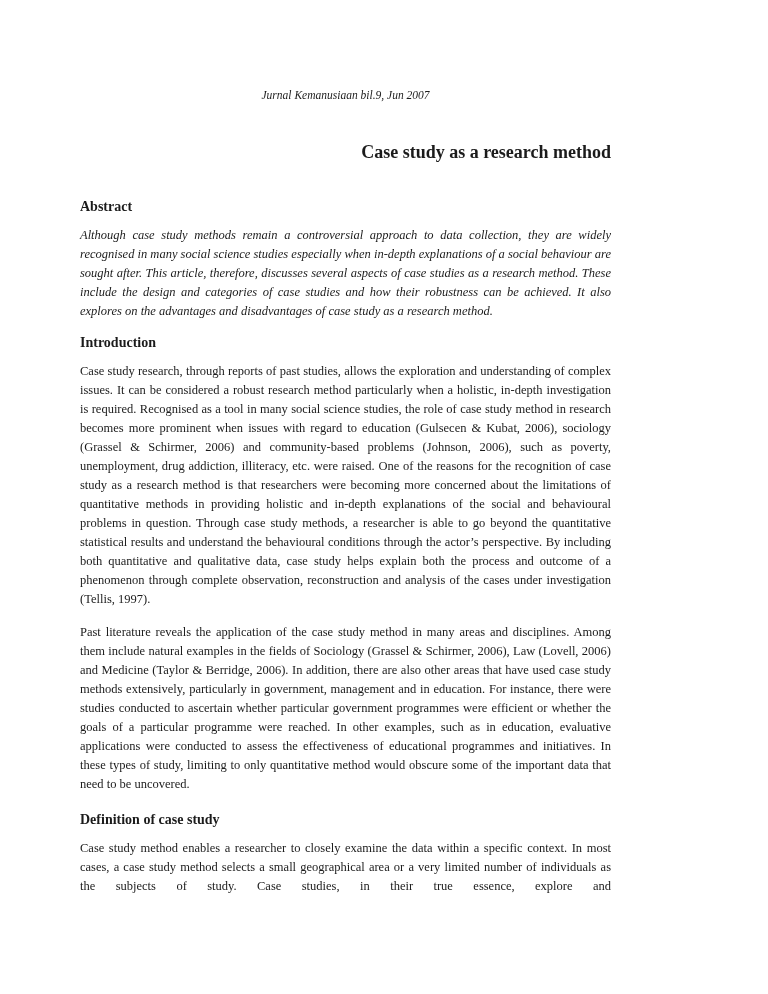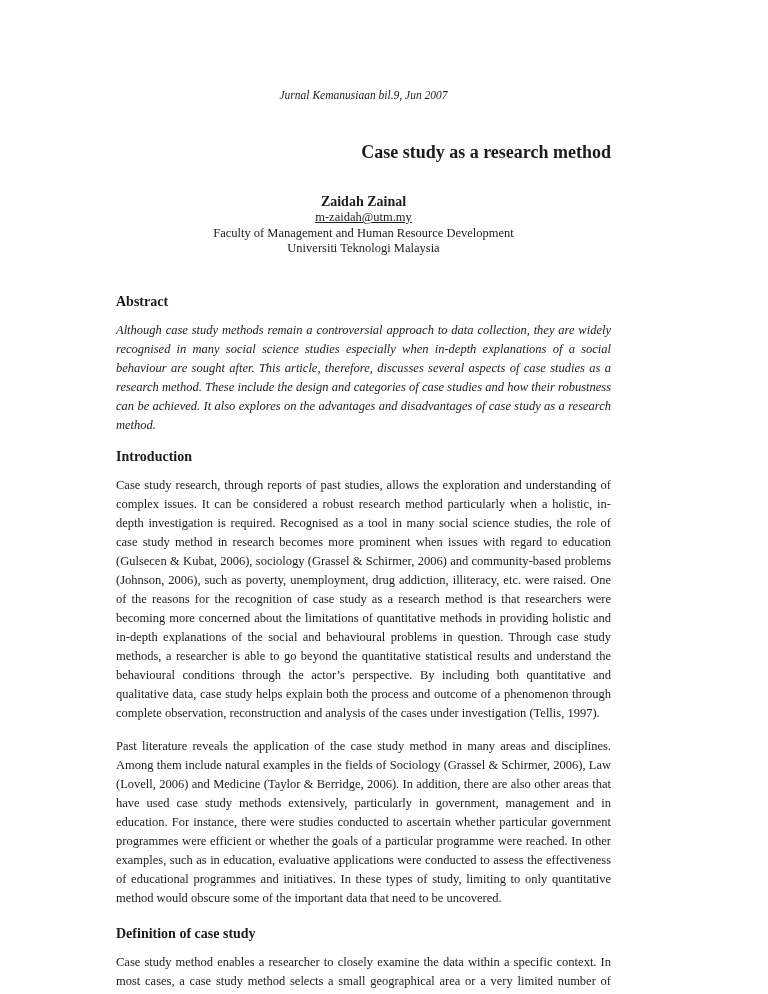--- a/index.html
+++ b/index.html
@@ -11,21 +11,21 @@
     width: 768px;
     height: 994px;
     overflow: hidden;
     font-family: "Liberation Serif", "DejaVu Serif", serif;
     color: #1b1b1b;
   }
   .page {
     box-sizing: border-box;
     width: 768px;
     height: 955px;
-    padding: 88px 157px 0 116px;
+    padding: 88px 157px 0 80px;
     background: #ffffff;
   }
   .journal-header {
     text-align: center;
     font-style: italic;
     font-size: 11.5px;
     line-height: 14px;
   }
   .paper-title {
     margin: 40px 0 0 0;
@@ -75,28 +75,20 @@
 </style>
 </head>
 <body>
 
 <div class="page">
 
   <div class="journal-header">Jurnal Kemanusiaan bil.9, Jun 2007</div>
 
   <h1 class="paper-title">Case study as a research method</h1>
 
-  <div class="author-block">
-    <div class="author-name">Zaidah Zainal</div>
-    <div>
-      <span class="author-email">m-zaidah@utm.my</span>
-    </div>
-    <div>Faculty of Management and Human Resource Development</div>
-    <div>Universiti Teknologi Malaysia</div>
-  </div>
 
   <h3 class="section-heading heading-abstract">Abstract</h3>
 
   <p class="body-par abstract-par">Although case study methods remain a controversial approach to data collection, they are widely recognised in many social science studies especially when in-depth explanations of a social behaviour are sought after. This article, therefore, discusses several aspects of case studies as a research method. These include the design and categories of case studies and how their robustness can be achieved. It also explores on the advantages and disadvantages of case study as a research method.</p>
 
   <h3 class="section-heading heading-introduction">Introduction</h3>
 
   <p class="body-par">Case study research, through reports of past studies, allows the exploration and understanding of complex issues. It can be considered a robust research method particularly when a holistic, in-depth investigation is required. Recognised as a tool in many social science studies, the role of case study method in research becomes more prominent when issues with regard to education (Gulsecen &amp; Kubat, 2006), sociology (Grassel &amp; Schirmer, 2006) and community-based problems (Johnson, 2006), such as poverty, unemployment, drug addiction, illiteracy, etc. were raised. One of the reasons for the recognition of case study as a research method is that researchers were becoming more concerned about the limitations of quantitative methods in providing holistic and in-depth explanations of the social and behavioural problems in question.  Through case study methods, a researcher is able to go beyond the quantitative statistical results and understand the behavioural conditions through the actor’s perspective. By including both quantitative and qualitative data, case study helps explain both the process and outcome of a phenomenon through complete observation, reconstruction and analysis of the cases under investigation (Tellis, 1997).</p>
 
   <p class="body-par">Past literature reveals the application of the case study method in many areas and disciplines. Among them include natural examples in the fields of Sociology (Grassel &amp; Schirmer, 2006), Law (Lovell, 2006) and Medicine (Taylor &amp; Berridge, 2006). In addition, there are also other areas that have used case study methods extensively, particularly in government, management and in education. For instance, there were studies conducted to ascertain whether particular government programmes were efficient or whether the goals of a particular programme were reached. In other examples, such as in education, evaluative applications were conducted to assess the effectiveness of educational programmes and initiatives. In these types of study, limiting to only quantitative method would obscure some of the important data that need to be uncovered.</p>

